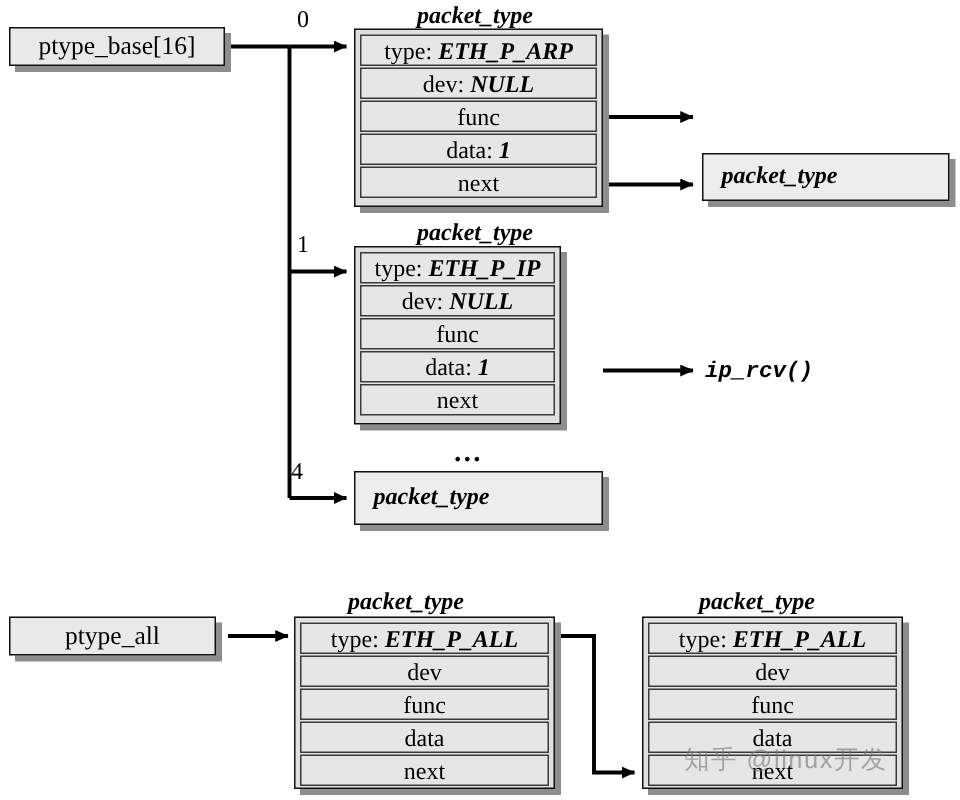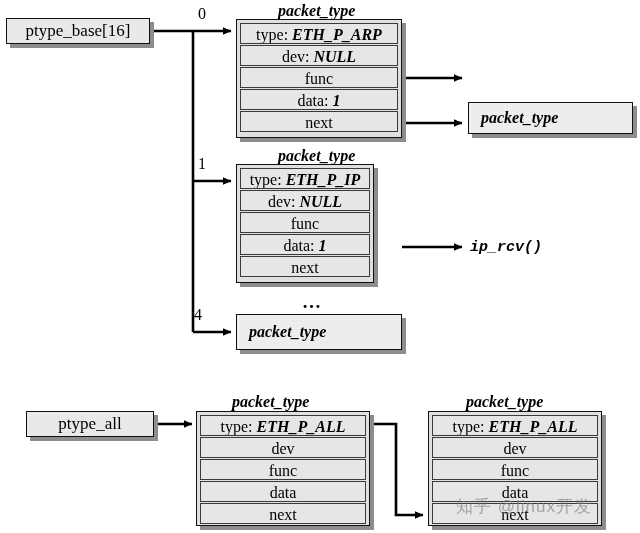--- a/index.html
+++ b/index.html
@@ -189,21 +189,21 @@
   </div>
 
   <div class="fn" style="left:470px;top:239px;font-style:italic;">ip_rcv()</div>
 
   <div class="dots" style="left:302px;top:292px;">…</div>
 
   <div class="flatbox" style="left:236px;top:314px;width:166px;height:36px;">
     <span class="single-name">packet_type</span>
   </div>
 
-  <div class="ptr-box" style="left:6px;top:411px;width:128px;height:26px;margin-left:20px;">
+  <div class="ptr-box" style="left:6px;top:411px;width:138px;height:26px;">
     <span>ptype_all</span>
   </div>
 
   <div class="caption" style="left:232px;top:393px;">packet_type</div>
   <div class="struct" style="left:196px;top:411px;width:174px;height:115px;">
     <div class="row">
       <span>type: </span>
       <b>ETH_P_ALL</b>
     </div>
     <div class="row">

